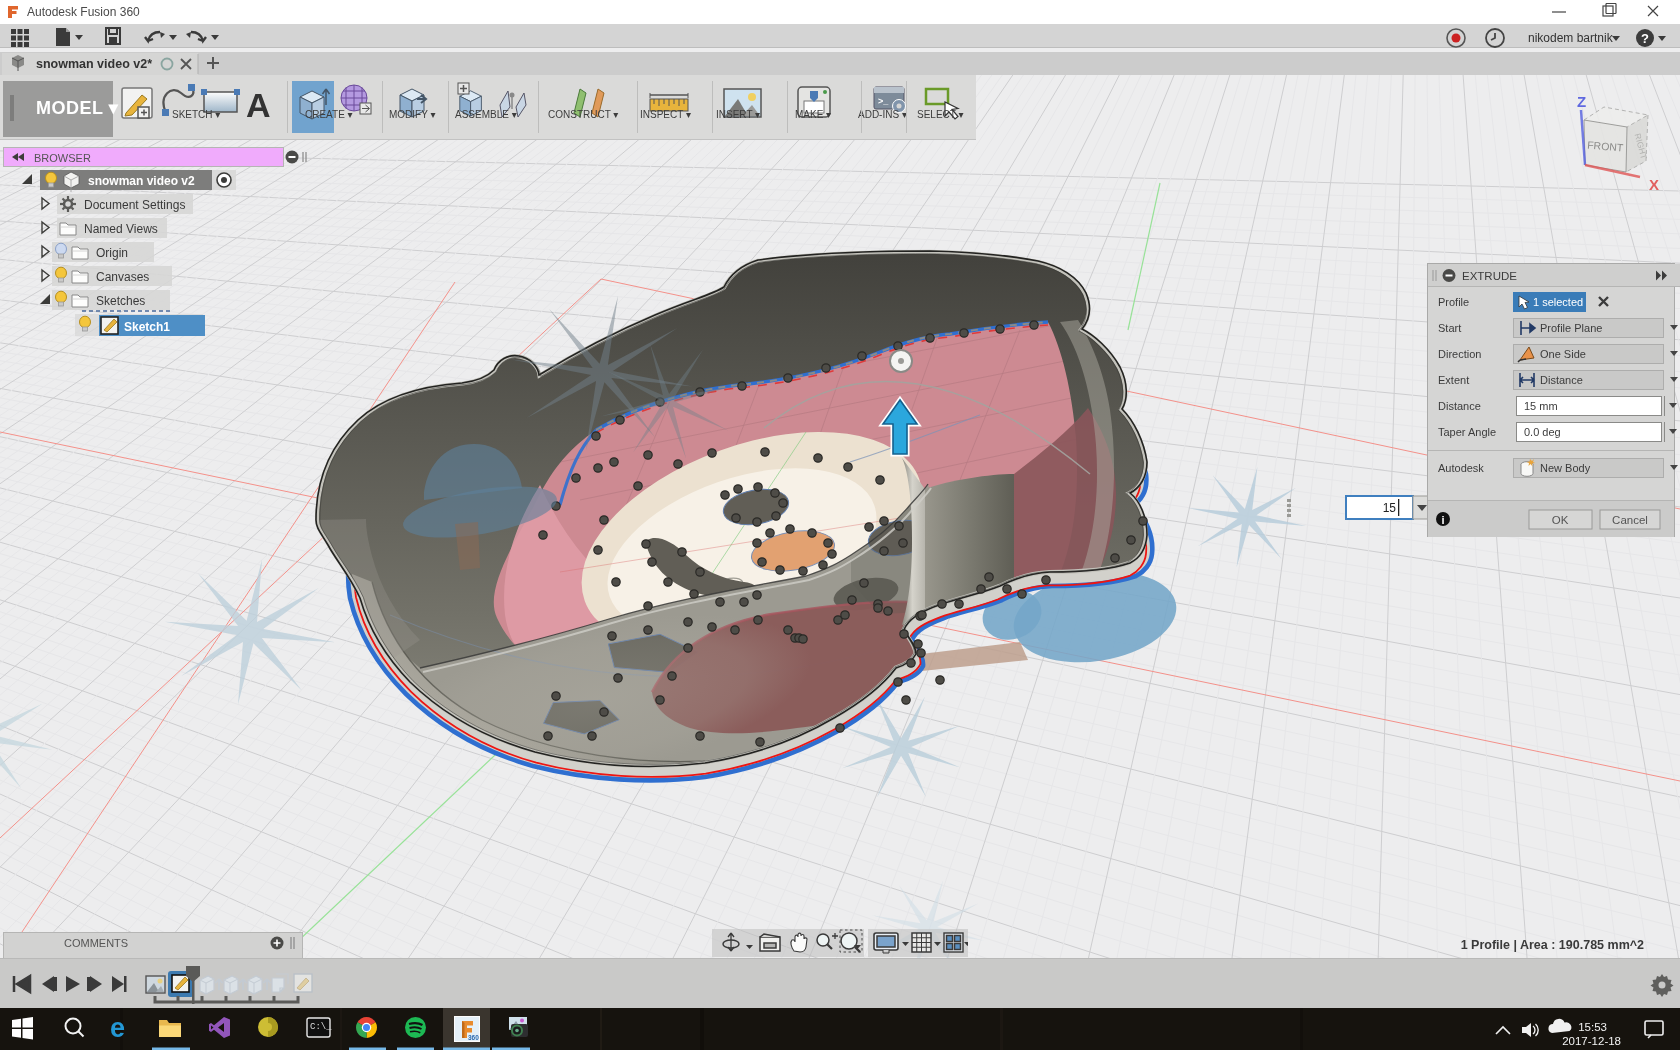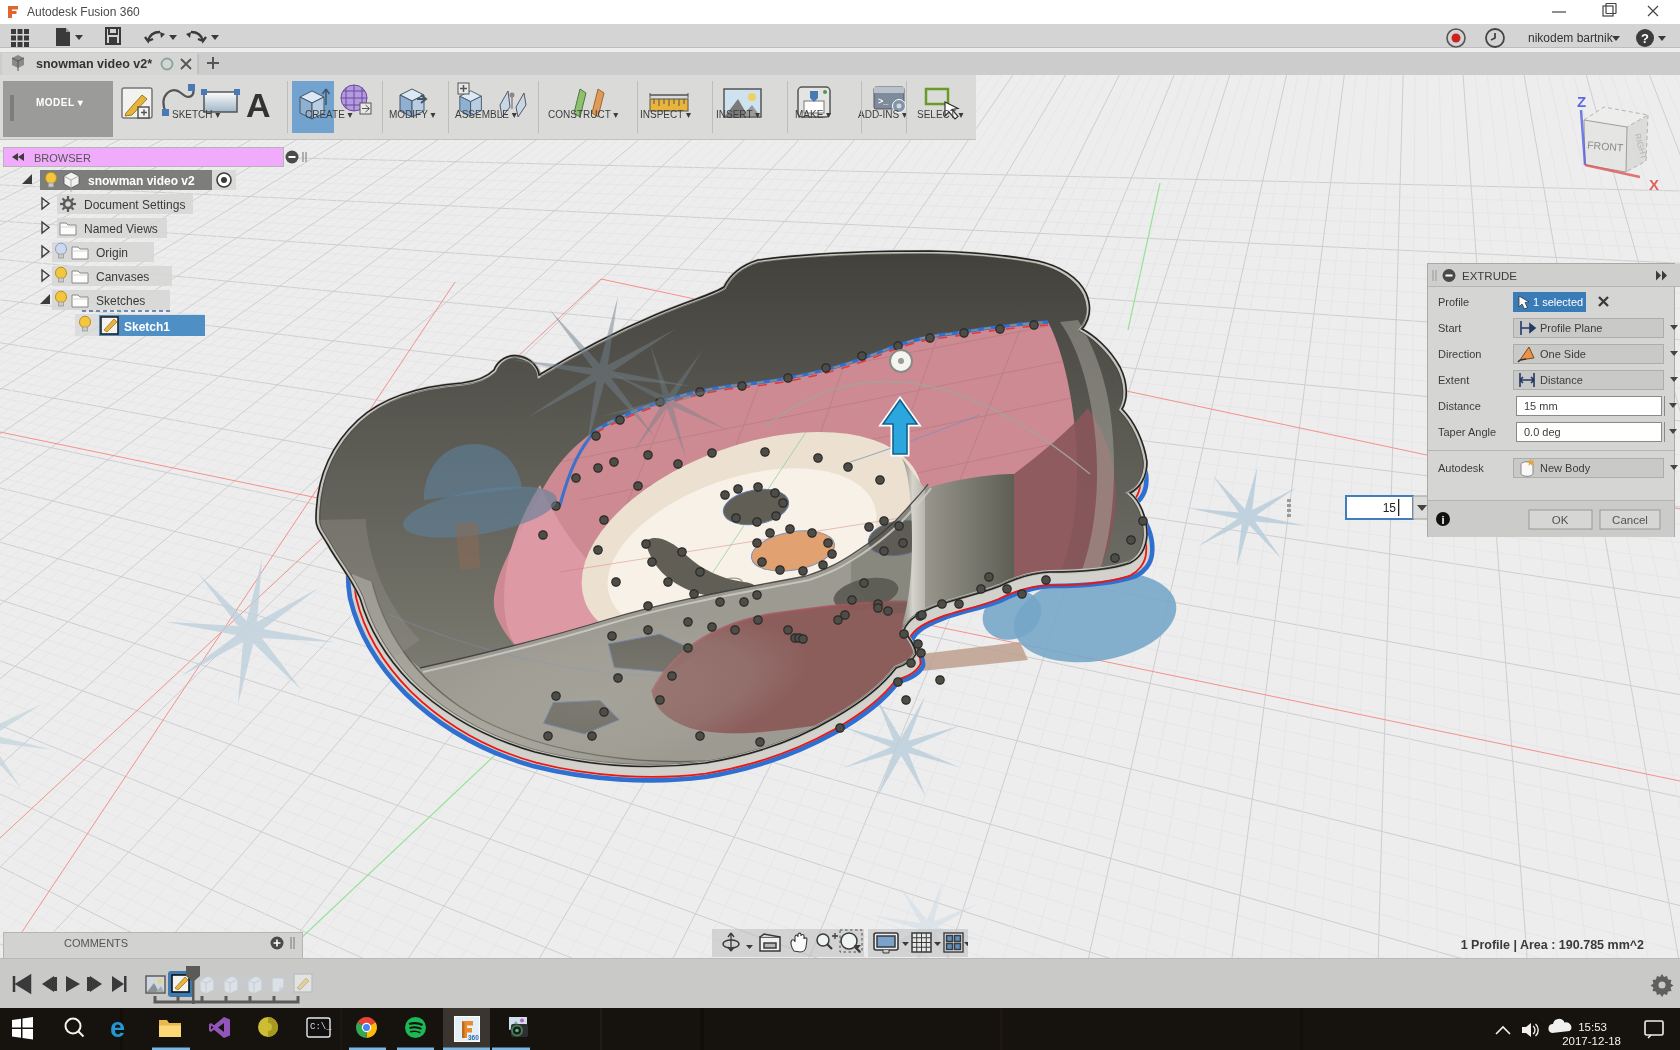--- a/index.html
+++ b/index.html
@@ -613,21 +613,21 @@
       <path d="M12,6 l6,3 l6,-3 M18,9 v10" stroke="#555" fill="none"></path>
 <text x="36" y="16" font-size="12.5" font-weight="bold" fill="#333">snowman video v2*</text>
 <circle cx="167" cy="12" r="5.5" fill="none" stroke="#8aa5a0" stroke-width="1.8"></circle>
 <path d="M181,7 L191,17 M191,7 L181,17" stroke="#555" stroke-width="1.8"></path>
 <line x1="198" y1="2" x2="198" y2="22" stroke="#b0b0b0"></line>
 <path d="M207,11 h12 M213,5 v12" stroke="#555" stroke-width="2"></path>
 </svg></div>
 <div id="ribbon" class="abs">
 <div class="abs" style="left:3px;top:6px;width:110px;height:56px;background:#9b9b9a"></div>
 <div class="abs" style="left:10px;top:20px;width:3px;height:26px;border-left:2px solid #7d7d7c;border-right:2px solid #7d7d7c"></div>
-<div class="abs" style="left:36px;top:22px;font-size:10px;font-weight:bold;color:#fff;letter-spacing:0.5px">MODEL ▾</div>
+<div class="abs" style="left:36px;top:22px;font-size:18px;font-weight:bold;color:#fff;letter-spacing:0.5px">MODEL ▾</div>
 <svg class="abs" style="left:0;top:0" width="976" height="64">
 <g>
  <rect x="122" y="13" width="30" height="30" rx="2" fill="#f2f2f1" stroke="#777" stroke-width="1.5"></rect>
  <path d="M126,38 L142,20 L147,24 L132,40 L125,41 Z" fill="#e8b43c" stroke="#9a7a20" stroke-width="1"></path>
  <rect x="138" y="32" width="11" height="11" fill="#f2f2f1" stroke="#555" stroke-width="1.5"></rect>
  <path d="M141,37.5 h6 M144,34.5 v6" stroke="#555" stroke-width="1.5"></path>
  <path d="M166,38 C158,20 172,10 181,18 C190,26 196,20 192,12" fill="none" stroke="#555" stroke-width="2.2"></path>
  <rect x="162" y="34" width="7" height="7" fill="#4a7ab5"></rect>
         <rect x="188" y="9" width="7" height="7" fill="#4a7ab5"></rect>
  <rect x="204" y="17" width="33" height="20" fill="url(#mgrad)" stroke="#555" stroke-width="1.5"></rect>

